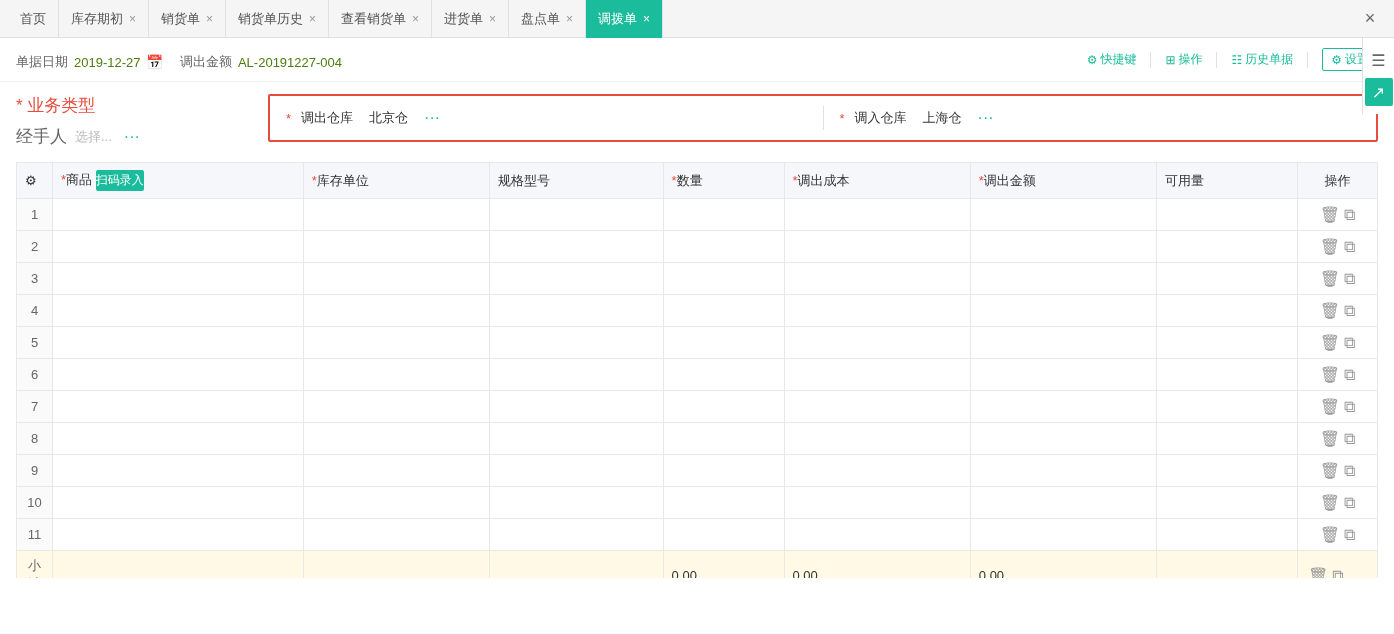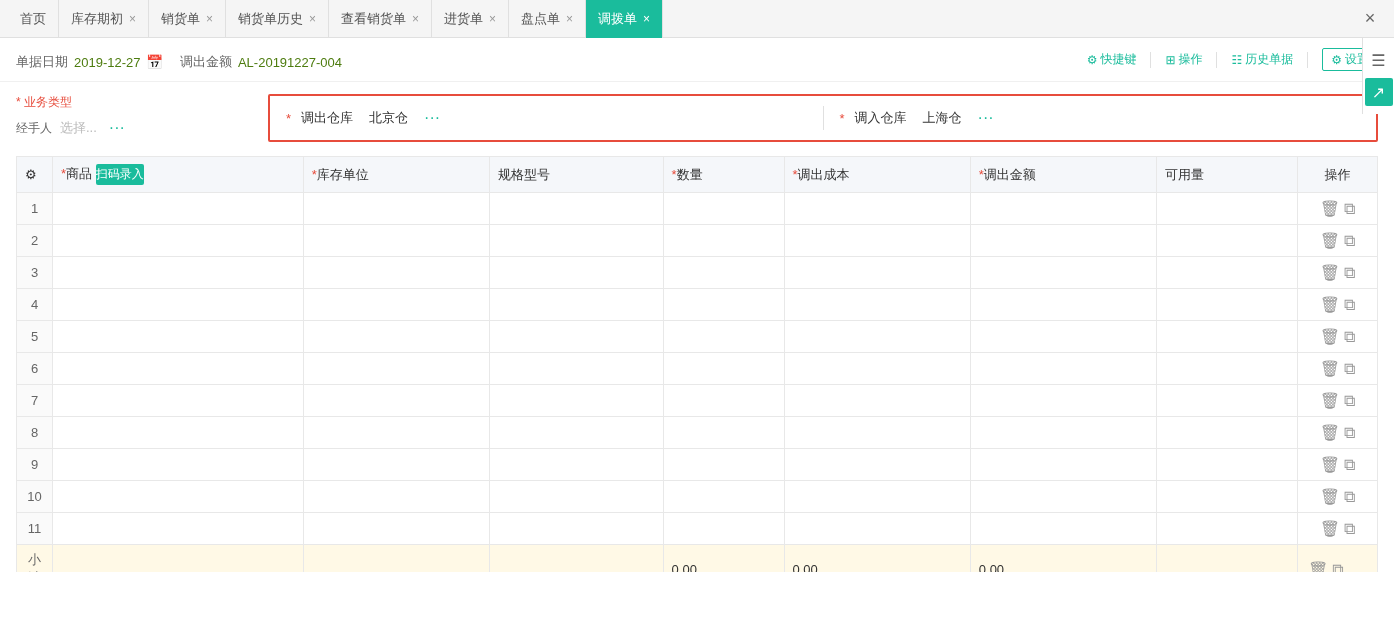--- a/index.html
+++ b/index.html
@@ -32,21 +32,21 @@
     
     .warehouse-section {
       border: 2px solid #e74c3c; border-radius: 2px; padding: 10px 16px; display: flex; align-items: center; gap: 0; flex: 1; margin-left: 16px;
     }
     .warehouse-field { display: flex; align-items: center; gap: 8px; flex: 1; }
     .warehouse-more { color: #1abc9c; cursor: pointer; margin-left: 8px; font-size: 16px; }
     .warehouse-divider { width: 1px; background: #e0e0e0; height: 24px; margin: 0 16px; }
 
     
     .business-row { display: flex; align-items: center; gap: 8px; }
-    .field-label { color: #e74c3c; white-space: nowrap; font-size: 12px; }
+    .field-label { color: #e74c3c; white-space: nowrap; font-size: 17px; }
     .field-label.optional { color: #666; }
     .field-label.optional::before { content: ""; }
     .field-value-box { display: flex; align-items: center; border: 1px solid #d9d9d9; border-radius: 2px; padding: 4px 8px; min-width: 180px; cursor: pointer; justify-content: space-between; background: #fff; }
     .field-value-box .val { color: #333; }
     .field-value-box .arrow { color: #bbb; font-size: 10px; }
     .field-more { color: #1abc9c; font-size: 16px; cursor: pointer; margin-left: 4px; }
     .handler-row { display: flex; align-items: center; gap: 8px; margin-top: 8px; }
     .handler-placeholder { color: #bbb; }
 
     

